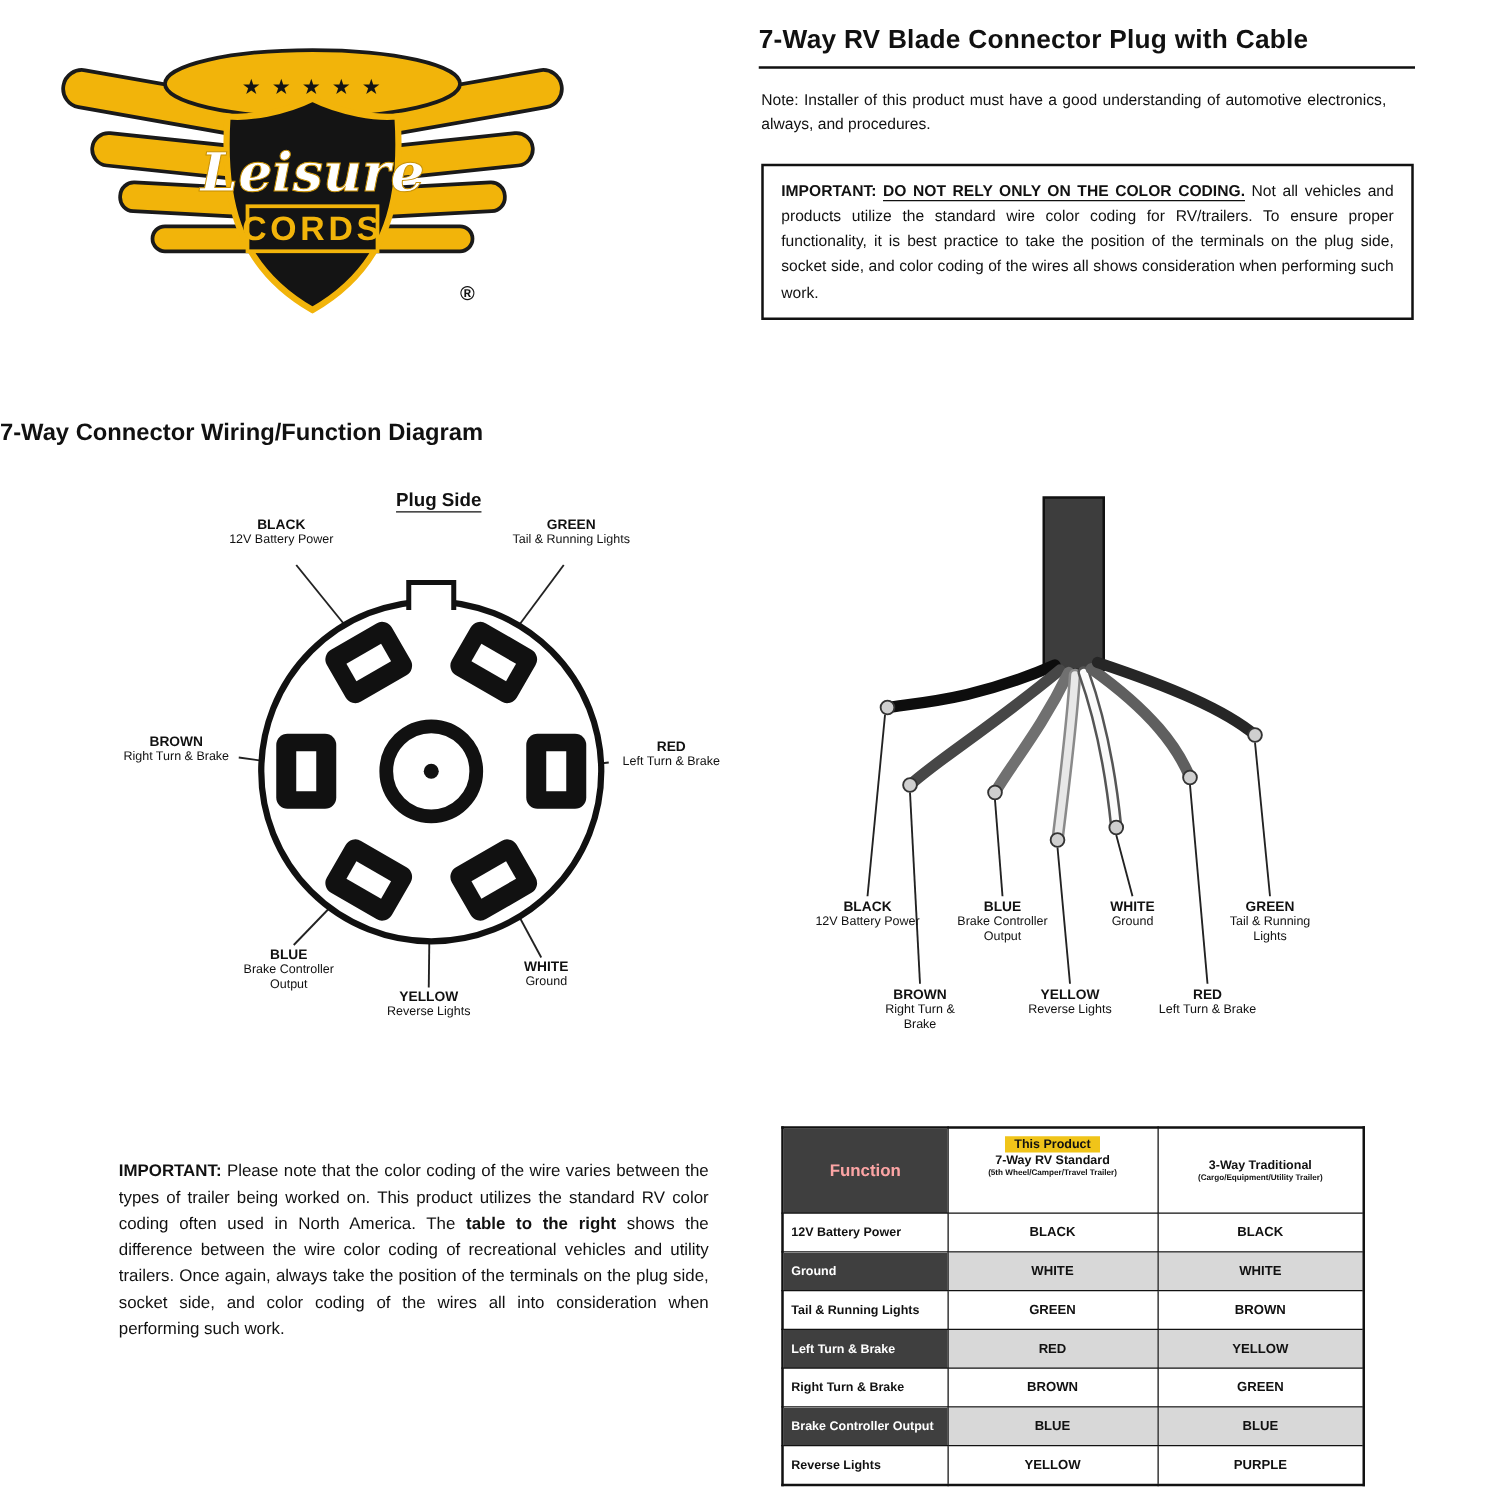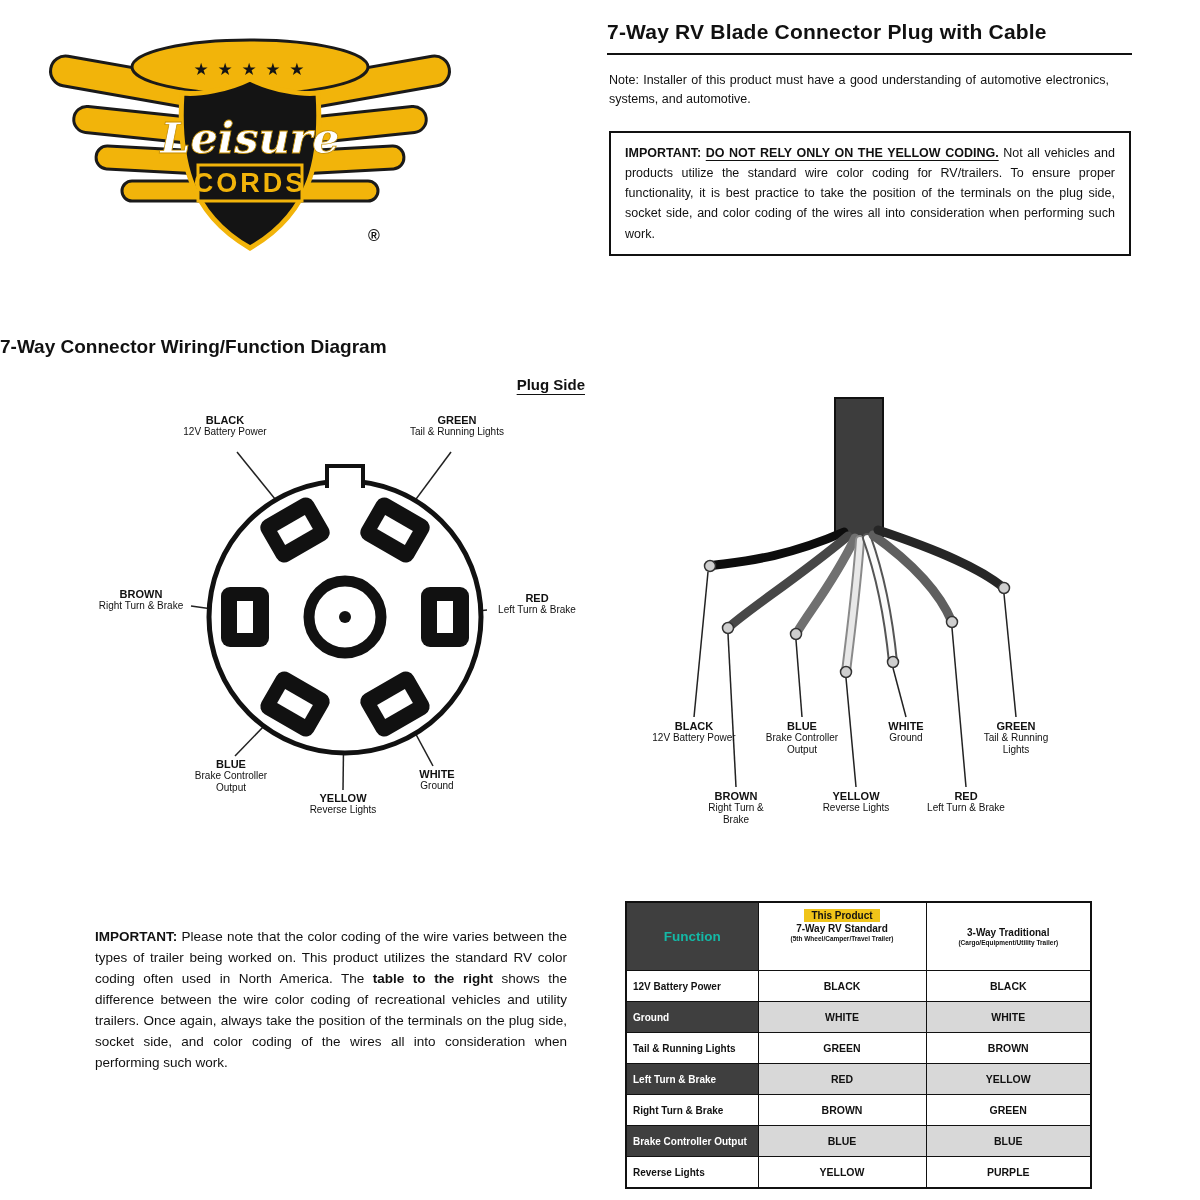--- a/index.html
+++ b/index.html
@@ -22,21 +22,21 @@
   .u{text-decoration:underline;text-underline-offset:3px;}
 
   
   .diagram-title{position:absolute;top:336px;left:0;width:1200px;text-align:left;margin:0;
                  font-size:19px;font-weight:bold;}
 
   
   .plug,.wiring{position:absolute;top:370px;}
   .plug{left:85px;width:500px;height:505px;}
   .wiring{left:630px;width:470px;height:505px;}
-  .side-heading{position:absolute;top:6px;left:0;margin:0;text-align:right;
+  .side-heading{position:absolute;top:6px;left:0;margin:16px;text-align:center;
                 font-size:15px;font-weight:bold;text-decoration:underline;text-underline-offset:4px;}
   .plug .side-heading{width:500px;}
   .wiring .side-heading{width:450px;}
   .diagram-svg{position:absolute;left:0;top:0;}
 
   .wlab{position:absolute;text-align:center;}
   .plug .wlab{width:96px;}
   .wiring .wlab{width:84px;}
   .wlab .c{font-weight:bold;font-size:11px;}
   .wlab .f{font-size:10px;line-height:1.22;}
@@ -54,21 +54,21 @@
   
   .bottom-note{position:absolute;left:95px;top:905px;width:472px;font-size:13.5px;
                line-height:1.56;text-align:justify;margin-top:21px;}
 
   
   .color-table{position:absolute;left:625px;top:901px;width:465px;border-collapse:collapse;
                table-layout:fixed;border:2px solid #111;}
   .color-table th,.color-table td{border:1px solid #111;overflow:hidden;}
   .col-func{width:132px;} .col-rv{width:168px;} .col-trad{width:165px;}
   thead th{height:64px;}
-  .th-func{background:#3f3f3f;color:#14b8a6;font-size:13.5px;font-weight:bold;text-align:center;}
+  .th-func{background:#3f3f3f;color:#fca5a5;font-size:13.5px;font-weight:bold;text-align:center;}
   .th-rv{vertical-align:top;text-align:center;padding-top:2px;}
   .th-trad{vertical-align:middle;text-align:center;}
   .badge{display:inline-block;background:#f0c419;font-weight:bold;font-size:10px;
          padding:1px 7px;margin-bottom:1px;}
   .th-title{font-weight:bold;font-size:10px;}
   .th-sub{font-weight:bold;font-size:6.5px;margin-top:1px;}
   tbody td{height:28px;font-weight:bold;font-size:10.5px;}
   .td-func{text-align:left;padding-left:6px;font-size:10px;}
   .td-val{text-align:center;}
   tr.dark .td-func{background:#3f3f3f;color:#fff;}
@@ -102,25 +102,25 @@
       <text x="220" y="138" text-anchor="middle" font-family="DejaVu Serif, serif" font-style="italic" font-weight="bold" font-size="43" fill="#ffffff" stroke="#c89000" stroke-width="0.8">Leisure</text>
       <rect x="168" y="150" width="104" height="36" fill="#141414" stroke="#f2b40a" stroke-width="3"></rect>
       <text x="220" y="177" text-anchor="middle" font-weight="bold" font-size="27" letter-spacing="3" fill="#f2b40a">CORDS</text>
     </svg>
     <div class="reg">®</div>
   </div>
 
   <div class="header-right">
     <h1 class="doc-title">7-Way RV Blade Connector Plug with Cable</h1>
     <div class="title-rule"></div>
-    <p class="note">Note: Installer of this product must have a good understanding of automotive electronics, systems, and automotive.</p>
+    <p class="note">Note: Installer of this product must have a good understanding of automotive electronics, always, and procedures.</p>
     <div class="imp-box">
       <span class="b">IMPORTANT:</span>
-      <span class="b u">DO NOT RELY ONLY ON THE YELLOW CODING.</span>
-      <span>Not all vehicles and products utilize the standard wire color coding for RV/trailers. To ensure proper functionality, it is best practice to take the position of the terminals on the plug side, socket side, and color coding of the wires all into consideration when performing such work.</span>
+      <span class="b u">DO NOT RELY ONLY ON THE COLOR CODING.</span>
+      <span>Not all vehicles and products utilize the standard wire color coding for RV/trailers. To ensure proper functionality, it is best practice to take the position of the terminals on the plug side, socket side, and color coding of the wires all shows consideration when performing such work.</span>
     </div>
   </div>
 
   <h2 class="diagram-title">7-Way Connector Wiring/Function Diagram</h2>
 
   <section class="plug">
     <h3 class="side-heading">Plug Side</h3>
     <svg class="diagram-svg" width="500" height="505" viewBox="0 0 500 505">
 
       <g stroke="#222" stroke-width="1.5">

